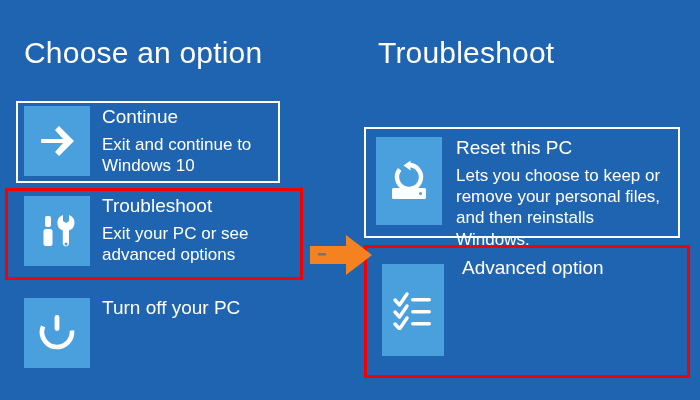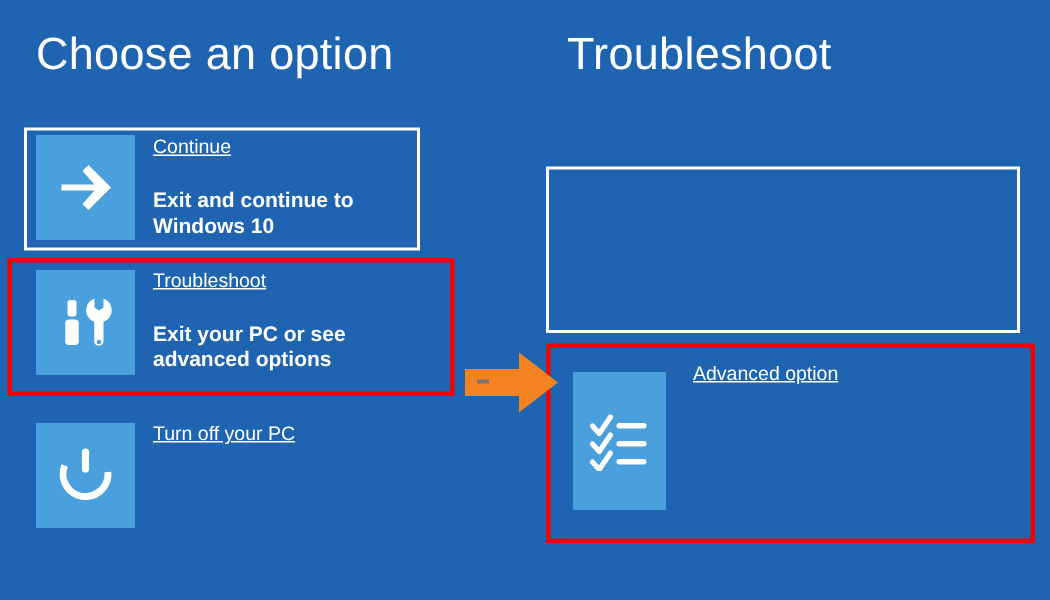--- a/index.html
+++ b/index.html
@@ -14,21 +14,21 @@
     height: 400px;
     background: #1f64b0;
     overflow: hidden;
     font-family: "Liberation Sans", sans-serif;
     -webkit-font-smoothing: antialiased;
   }
 
   
   .panel {
     position: absolute;
-    top: 0;
+    top: 16px;
     height: 304px;
   }
   #panel-left  { left: 0;     width: 350px; }
   #panel-right { left: 350px; width: 350px; }
 
   .panel-heading {
     position: absolute;
     color: #ffffff;
     font-weight: 300;
     font-size: 30px;
@@ -46,32 +46,31 @@
   }
   .option .tile {
     position: absolute;
     background: #4a9fdd;
   }
   .option .labels {
     position: absolute;
   }
   .option .title {
     color: #ffffff;
-    font-size: 13px;
+    font-size: 19px;
     font-weight: 300;
     line-height: 1.05;
     white-space: nowrap;
-    text-decoration: underline;
   }
   .option .desc {
     color: #ffffff;
-    font-size: 14px;
-    font-weight: 700;
+    font-size: 17px;
+    font-weight: 400;
     line-height: 1.25;
-    margin-top: 20px;
+    margin-top: 7px;
     max-width: 230px;
   }
 
   
   .sel-white {
     position: absolute;
     border: 2px solid #ffffff;
     box-sizing: border-box;
     pointer-events: none;
   }
@@ -190,20 +189,38 @@
         <div class="title">Turn off your PC</div>
       </div>
     </div>
 
   </div>
 
   <div class="panel" id="panel-right">
 
     <div class="panel-heading" id="heading-troubleshoot">Troubleshoot</div>
 
+    <div class="option" id="opt-reset">
+      <div class="tile">
+        <div class="icon-wrap">
+          <svg width="44" height="46" viewBox="0 0 44 46" aria-hidden="true">
+
+            <path d="M22 7 a12 12 0 1 1 -9.3 4.4" fill="none" stroke="#ffffff" stroke-width="4.4"></path>
+            <path d="M23.5 2.5 L16.5 7.5 L23.5 12.5 Z" fill="#ffffff"></path>
+
+            <rect x="5" y="30" width="34" height="11" rx="1.5" fill="#ffffff"></rect>
+            <circle cx="33.5" cy="35.5" r="1.5" fill="#4a9fdd"></circle>
+          </svg>
+        </div>
+      </div>
+      <div class="labels">
+        <div class="title">Reset this PC</div>
+        <div class="desc">Lets you choose to keep or remove your personal files, and then reinstalls Windows.</div>
+      </div>
+    </div>
     <div class="sel-white" id="box-reset"></div>
 
     <div class="option" id="opt-advanced">
       <div class="tile">
         <div class="icon-wrap">
           <svg width="42" height="40" viewBox="0 0 42 40" aria-hidden="true">
             <path d="M3 10 L7.5 15 L15 4" fill="none" stroke="#ffffff" stroke-width="3.4" stroke-linecap="round" stroke-linejoin="round"></path>
             <rect x="19" y="8" width="20" height="3.6" rx="1.8" fill="#ffffff"></rect>
             <path d="M3 22 L7.5 27 L15 16" fill="none" stroke="#ffffff" stroke-width="3.4" stroke-linecap="round" stroke-linejoin="round"></path>
             <rect x="19" y="20" width="20" height="3.6" rx="1.8" fill="#ffffff"></rect>

